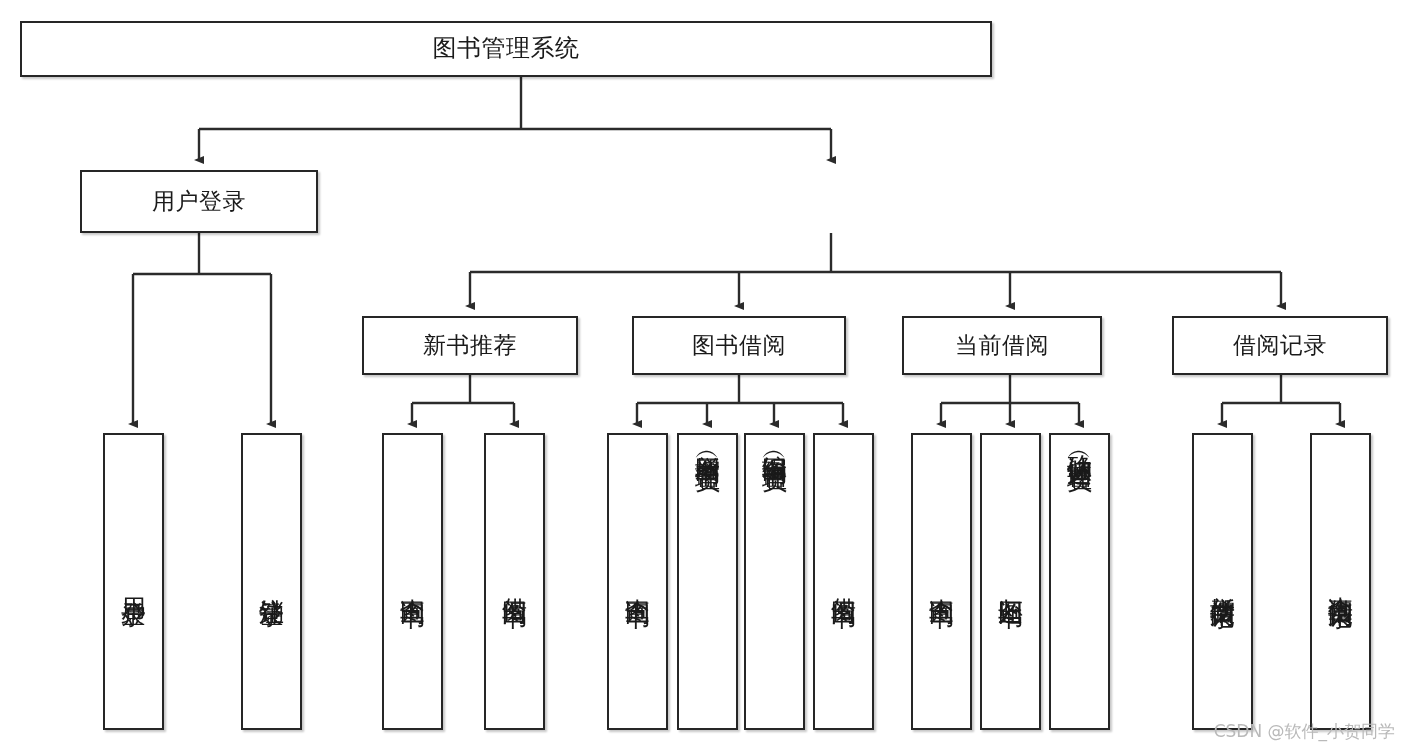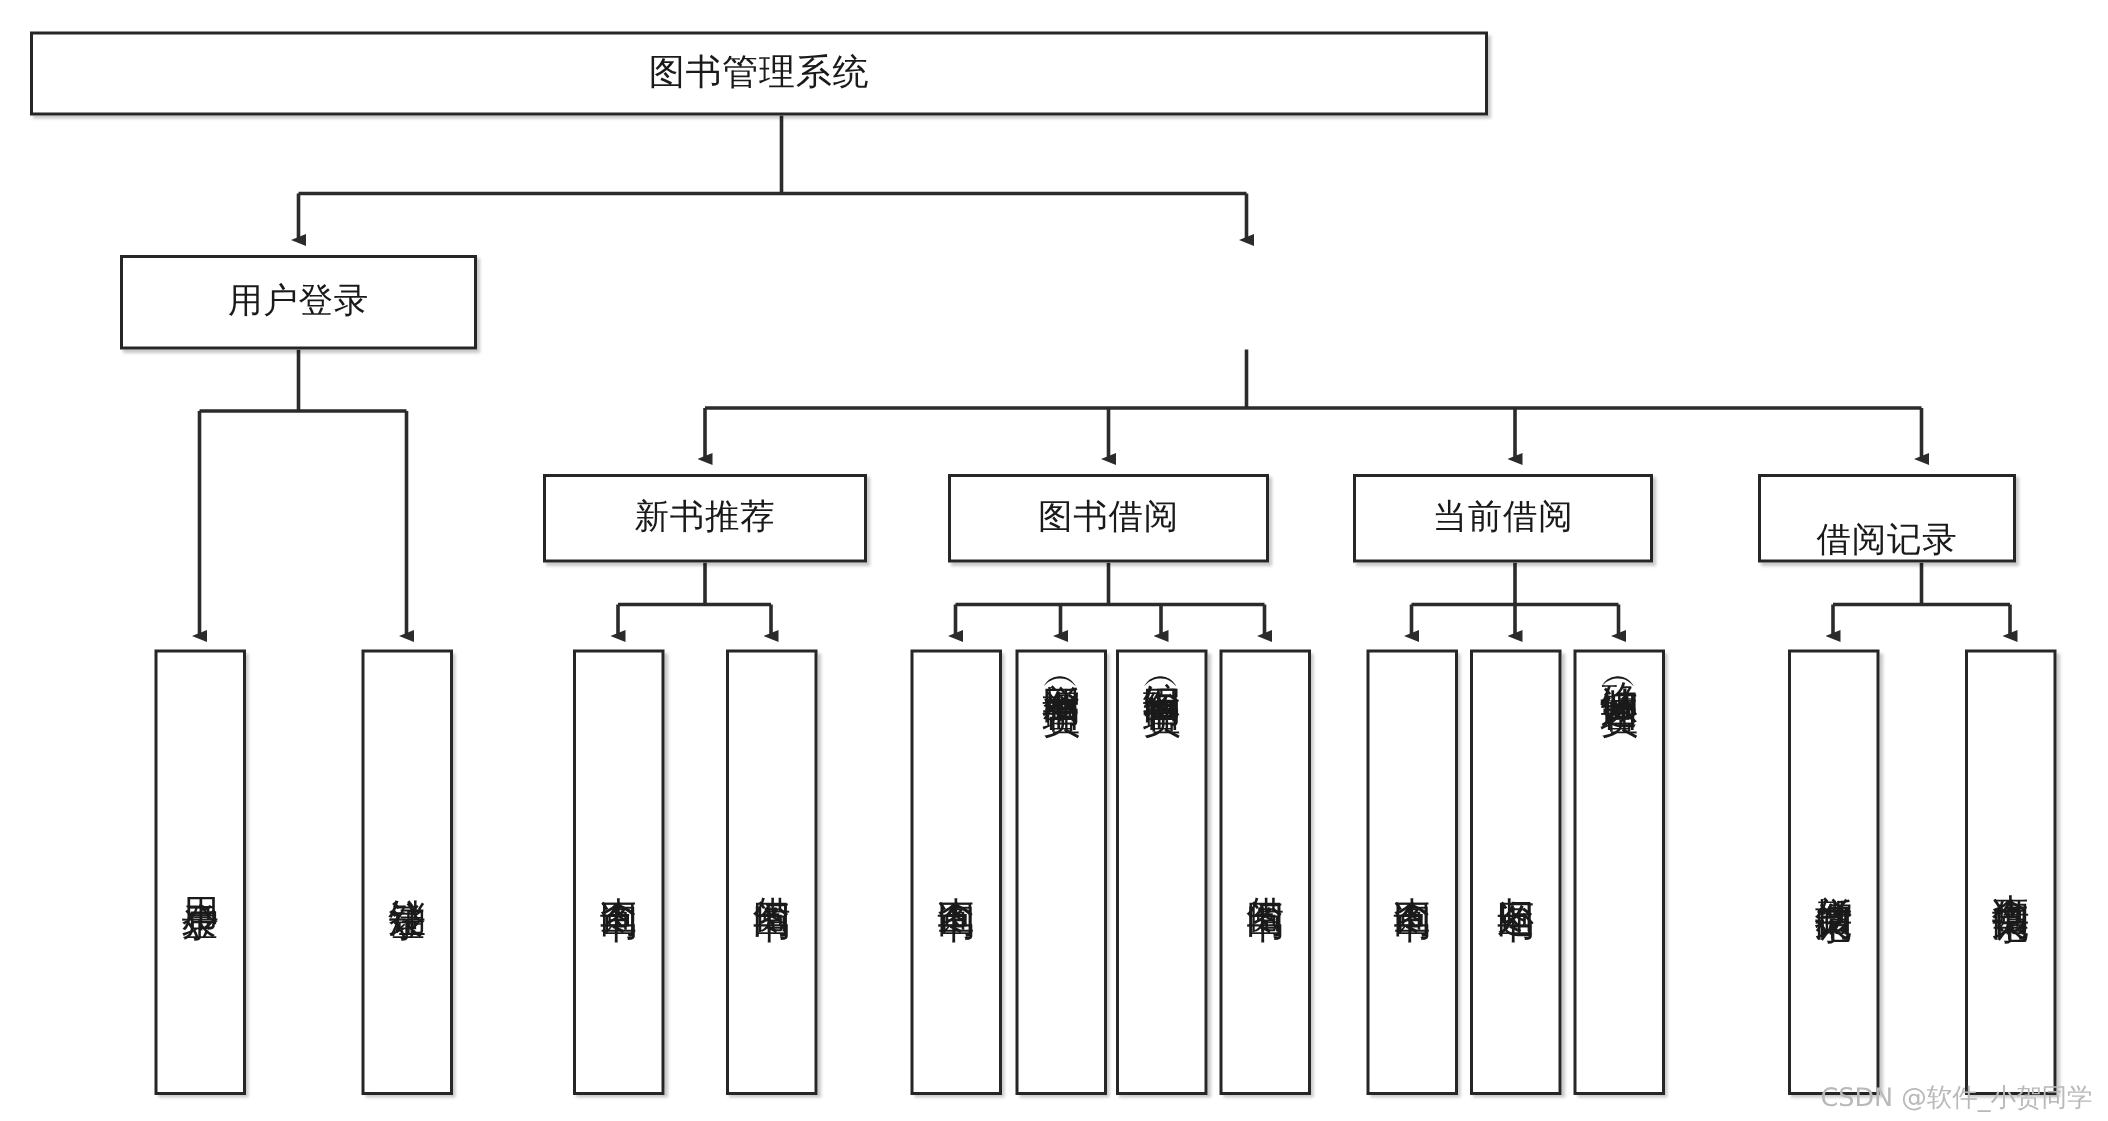--- a/index.html
+++ b/index.html
@@ -140,21 +140,21 @@
 
   <div class="node h-node" style="left:632px; top:316px; width:214px; height:59px;">
     <span class="node-label">图书借阅</span>
   </div>
   <div class="node h-node" style="left:362px; top:316px; width:216px; height:59px;">
     <span class="node-label">新书推荐</span>
   </div>
   <div class="node h-node" style="left:902px; top:316px; width:200px; height:59px;">
     <span class="node-label">当前借阅</span>
   </div>
-  <div class="node h-node" style="left:1172px; top:316px; width:172px; height:59px;align-items:flex-end;">
+  <div class="node h-node" style="left:1172px; top:316px; width:216px; height:59px;">
     <span class="node-label">借阅记录</span>
   </div>
 
   <div class="node v-node center-text" style="left:103px; top:433px; width:61px; height:297px;">
     <span class="node-label">用户登录</span>
   </div>
   <div class="node v-node center-text" style="left:241px; top:433px; width:61px; height:297px;">
     <span class="node-label">注销登录</span>
   </div>
 

